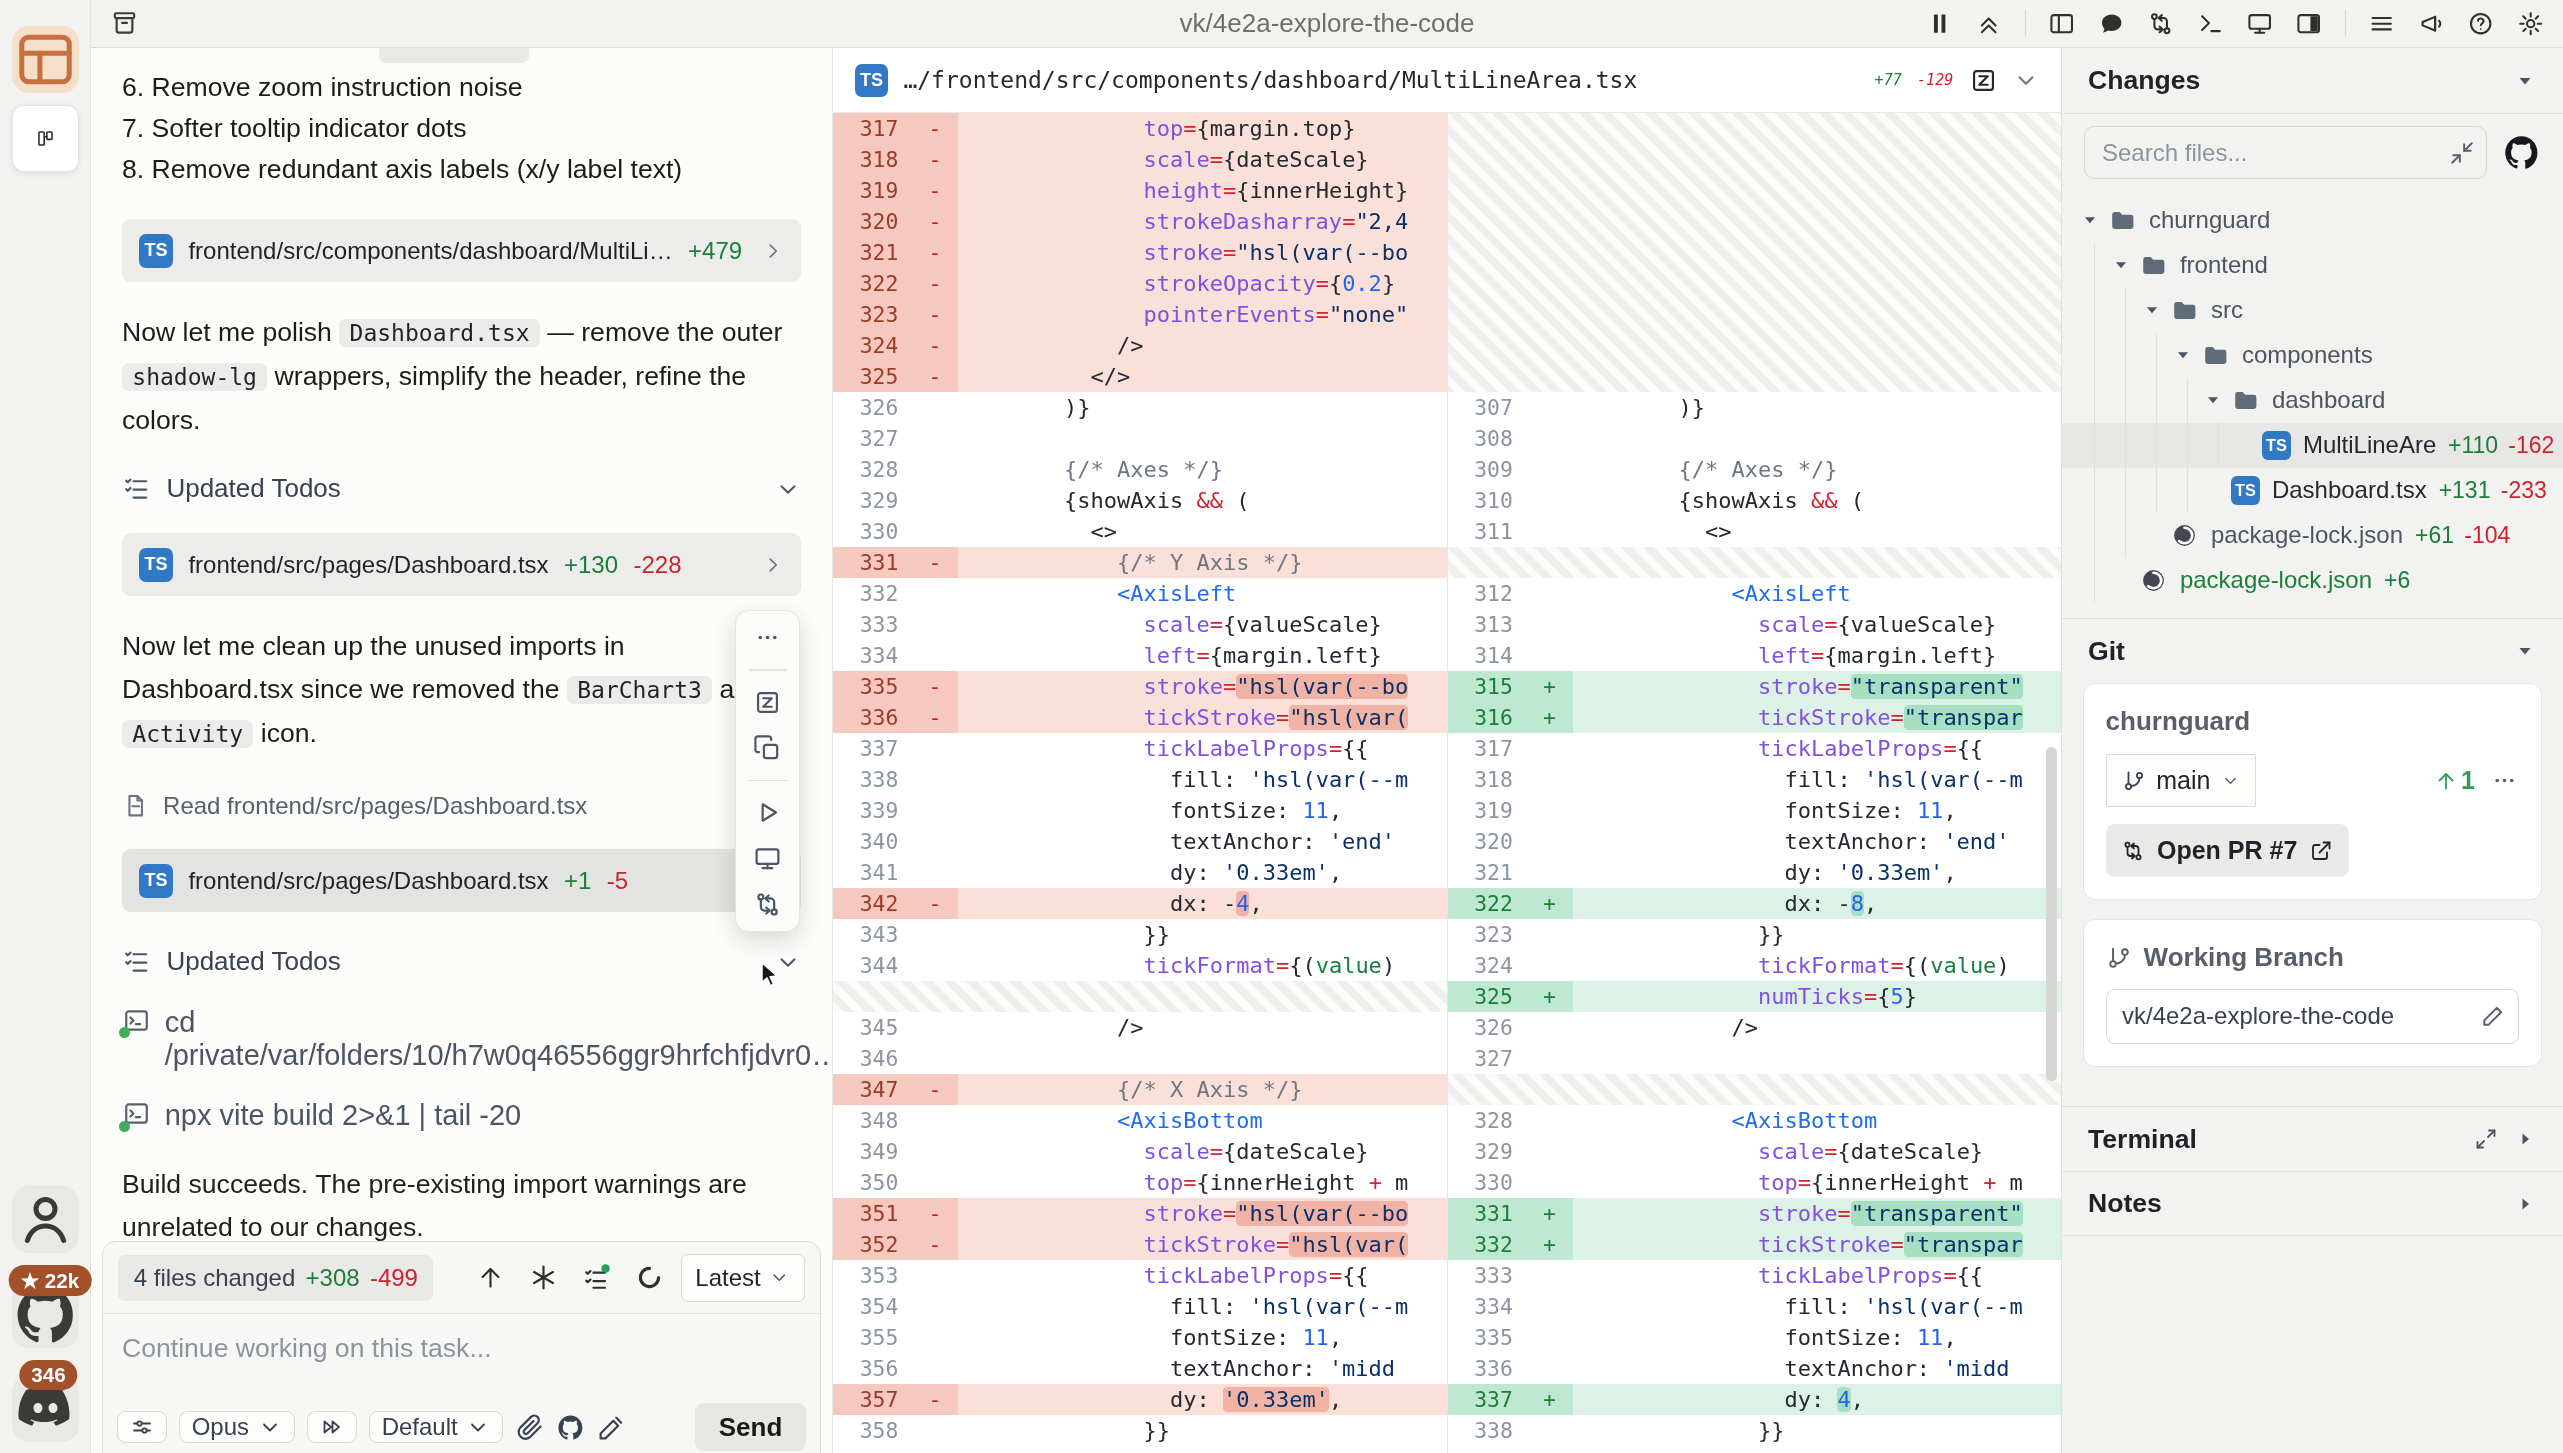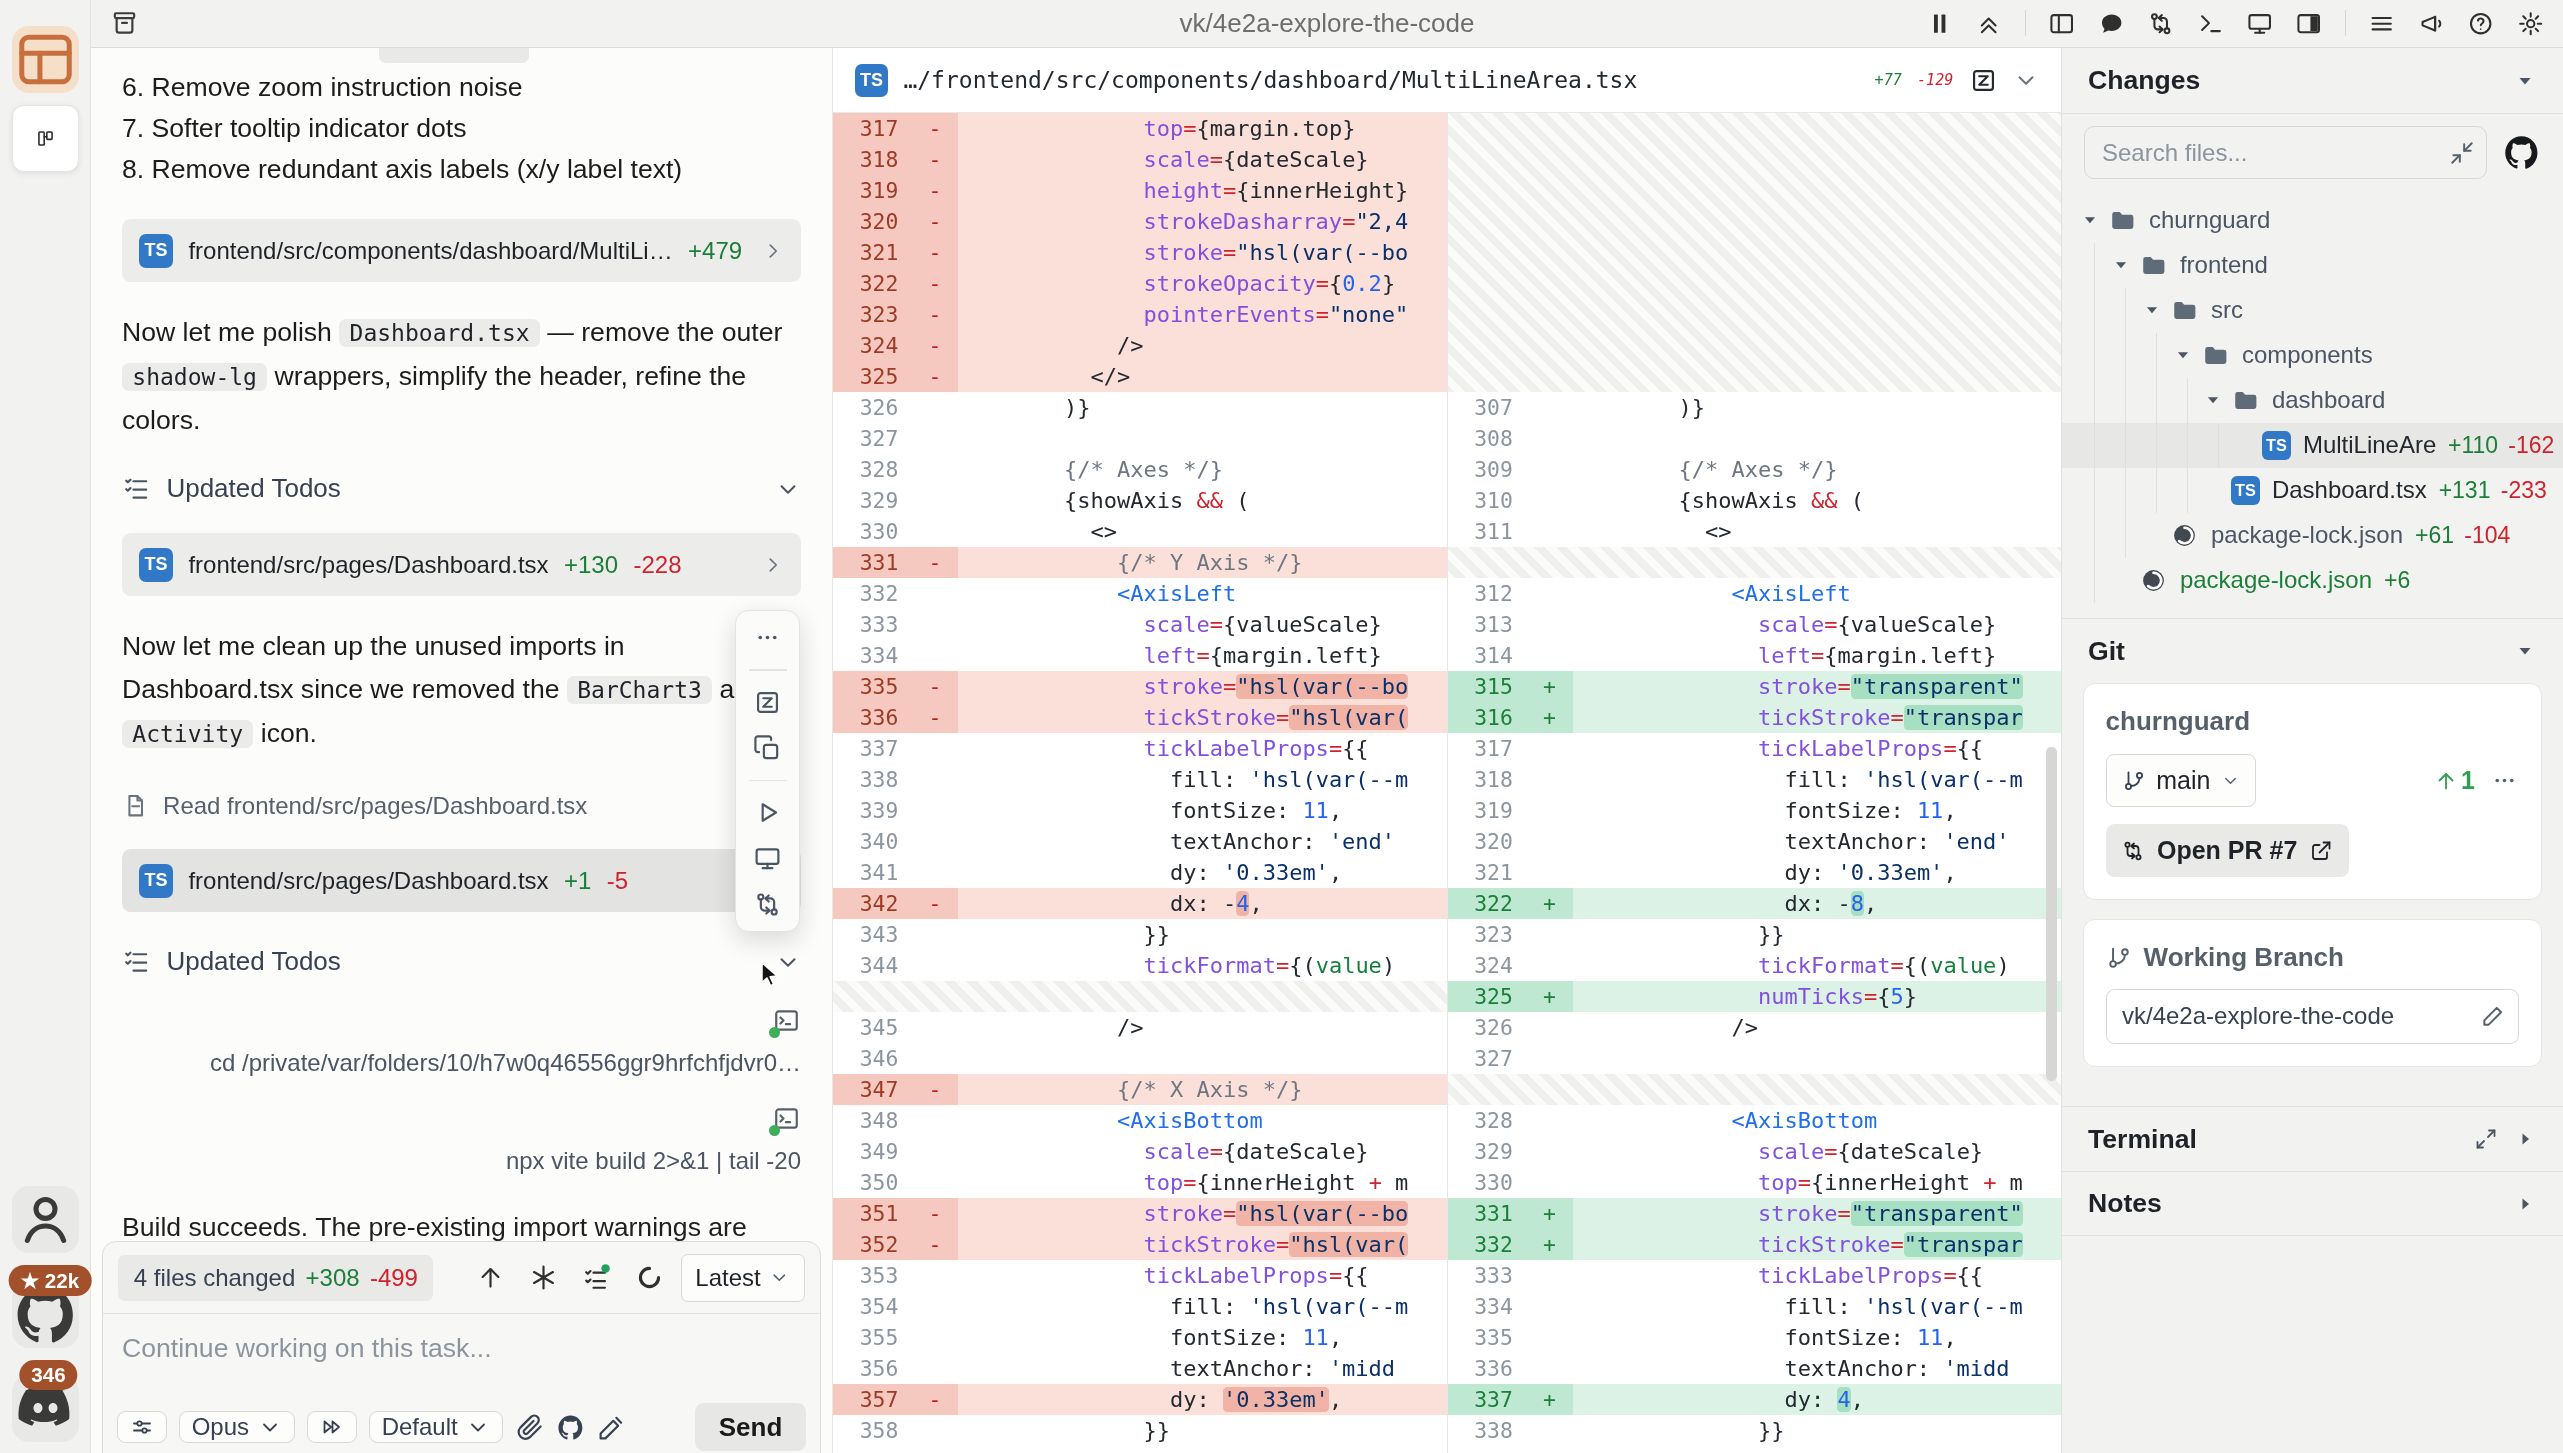--- a/index.html
+++ b/index.html
@@ -44,21 +44,21 @@
   .file-chip .add,.file-chip .del{ font-size:24px; }
   .chip-arrow { margin-left:auto; width:22px; height:22px; color:#6b7280; flex:0 0 22px; }
   .chip-arrow svg{ width:100%; height:100%; }
   .todos-row { margin-top:31px; display:flex; align-items:center; gap:15.4px; font-size:26px; color:#374151; position:relative; cursor:pointer; }
   .todos-row .ic { width:29px; height:29px; color:#4b5563; }
   .todos-row .ic svg{width:100%;height:100%;}
   .right-caret { position:absolute; right:0; width:26px; height:26px; color:#4b5563; }
   .right-caret svg{width:100%;height:100%;}
   .read-row { margin-top:36px; display:flex; align-items:center; gap:13.7px; font-size:24px; color:#57606a; }
   .read-row .ic { width:27.4px; height:27.4px; color:#6b7280; } .read-row .ic svg{width:100%;height:100%;}
-  .term-row { margin-top:22px; display:flex; align-items:flex-end; gap:13.7px; font-size:24px; color:#4b5563;flex-direction:column; }
+  .term-row { margin-top:22px; display:flex; align-items:flex-start; gap:13.7px; font-size:29px; color:#4b5563; }
   .shell-wrap { position:relative; width:29px; height:29px; color:#57606a; flex:0 0 29px; }
   .shell-wrap svg{width:100%;height:100%;}
   .gdot { position:absolute; left:-3.4px; bottom:-3.4px; width:11px; height:11px; border-radius:50%; background:#3fae5a; }
   .para3 { font-size:26.6px; line-height:43px; margin-top:31px; }
   .cursor { position:absolute; left:662px; top:910px; z-index:30; }
 
   
   .float-toolbar { position:absolute; left:644px; top:562px; width:65px; background:#fbfbfa; border:0.9px solid #e3e3e1; border-radius:13.7px; box-shadow:0 8.6px 26px rgba(0,0,0,.14); display:flex; flex-direction:column; align-items:center; padding:12px 0; gap:17px; z-index:20; }
   .float-toolbar .ic { width:29px; height:29px; color:#4b5563; cursor:pointer; }
   .float-toolbar .ic svg{width:100%;height:100%;}
@@ -131,21 +131,21 @@
   .tcaret { width:22px; height:22px; flex:0 0 22px; color:#4b5563; margin-right:6.9px; } .tcaret svg{width:100%;height:100%;}
   .ticon { width:29px; height:29px; flex:0 0 29px; color:#5f6b76; margin-right:12px; } .ticon svg{width:100%;height:100%;}
   .ticon.tsb { border-radius:6px; background:#3178c6; color:#fff; font-weight:bold; font-size:16.3px; display:flex; align-items:center; justify-content:center; }
   .tlabel { overflow:hidden; text-overflow:clip; }
   .tlabel.newf { color:#1a7f37; }
   .tstats { margin-left:12px; display:flex; gap:10.3px; font-size:23px; flex:0 0 auto; }
   .git-cards { padding:0 20.6px 20.6px 20.6px; }
   .card { background:#fff; border:0.9px solid #e5e5e3; border-radius:12px; padding:22px; margin-bottom:19px; }
   .repo-name { font-size:26px; font-weight:600; color:#57606a; }
   .git-row { display:flex; align-items:center; margin-top:17px; gap:15.4px; }
-  .branch-chip { height:53px; background:#fdfdfc; border:1.7px solid #d8d8d6; border-radius:8px; display:flex; align-items:center; gap:10.3px; padding:0 15.4px; font-size:25px; color:#1f2328; cursor:pointer; font-family:inherit; }
+  .branch-chip { height:53px; background:#fdfdfc; border:1.7px solid #d8d8d6; border-radius:2px; display:flex; align-items:center; gap:10.3px; padding:0 15.4px; font-size:25px; color:#1f2328; cursor:pointer; font-family:inherit; }
   .branch-chip .ic { width:24px; height:24px; color:#374151; } .branch-chip .ic svg{width:100%;height:100%;}
   .branch-chip .sm { width:19px; height:19px; color:#57606a; } .branch-chip .sm svg{width:100%;height:100%;}
   .ahead { margin-left:auto; display:flex; align-items:center; gap:3.4px; color:#2f9e4f; font-size:25px; font-weight:600; }
   .ahead .ic { width:24px; height:24px; } .ahead .ic svg{width:100%;height:100%;}
   .more-ic { width:29px; height:29px; color:#57606a; cursor:pointer; } .more-ic svg{width:100%;height:100%;}
   .pr-chip { margin-top:17px; height:53px; background:#e9e9e7; border:none; border-radius:8.6px; display:inline-flex; align-items:center; gap:12px; padding:0 15.4px; font-size:25px; font-weight:600; color:#1f2328; cursor:pointer; font-family:inherit; }
   .pr-chip .ic { width:24px; height:24px; } .pr-chip .ic svg{width:100%;height:100%;}
   .wb-label { display:flex; align-items:center; gap:12px; font-size:26px; font-weight:600; color:#57606a; }
   .wb-label .ic { width:26px; height:26px; } .wb-label .ic svg{width:100%;height:100%;}
   .wb-input { margin-top:15.4px; position:relative; }

